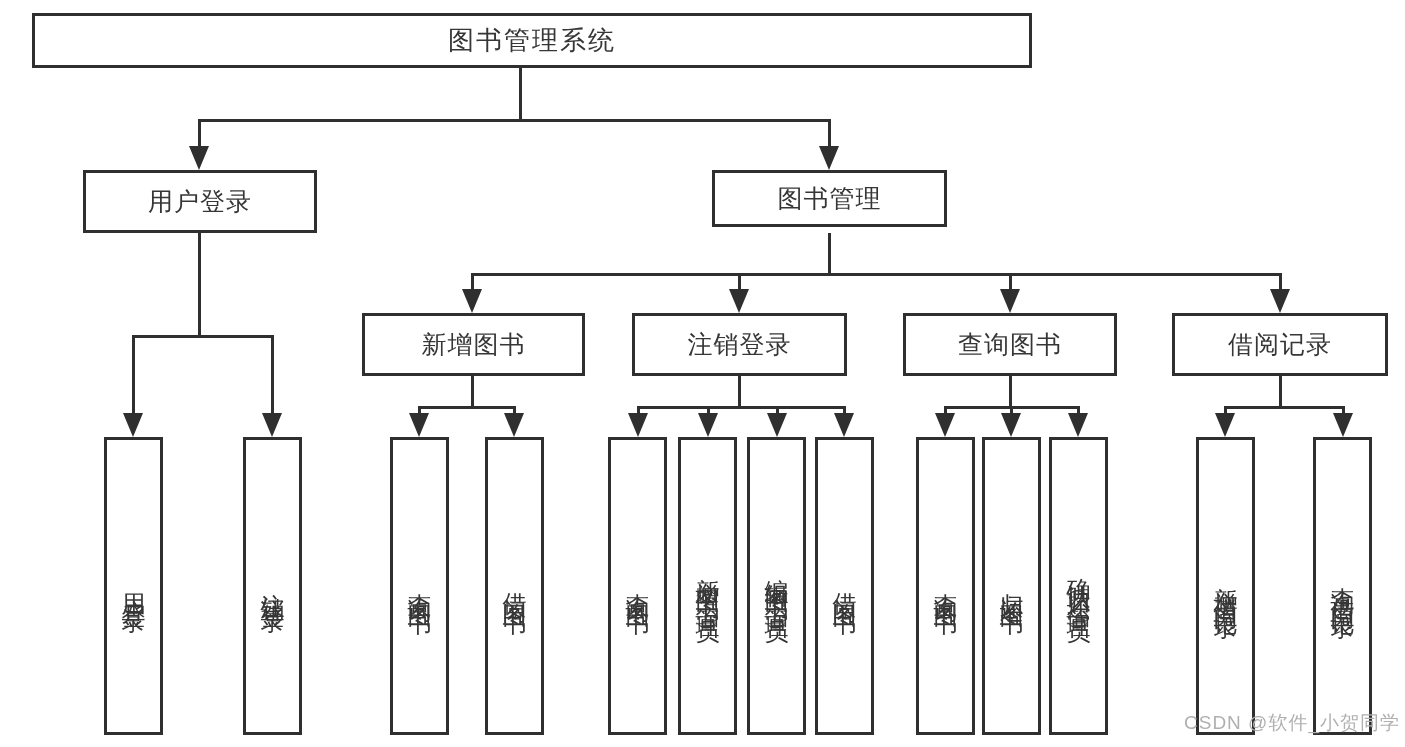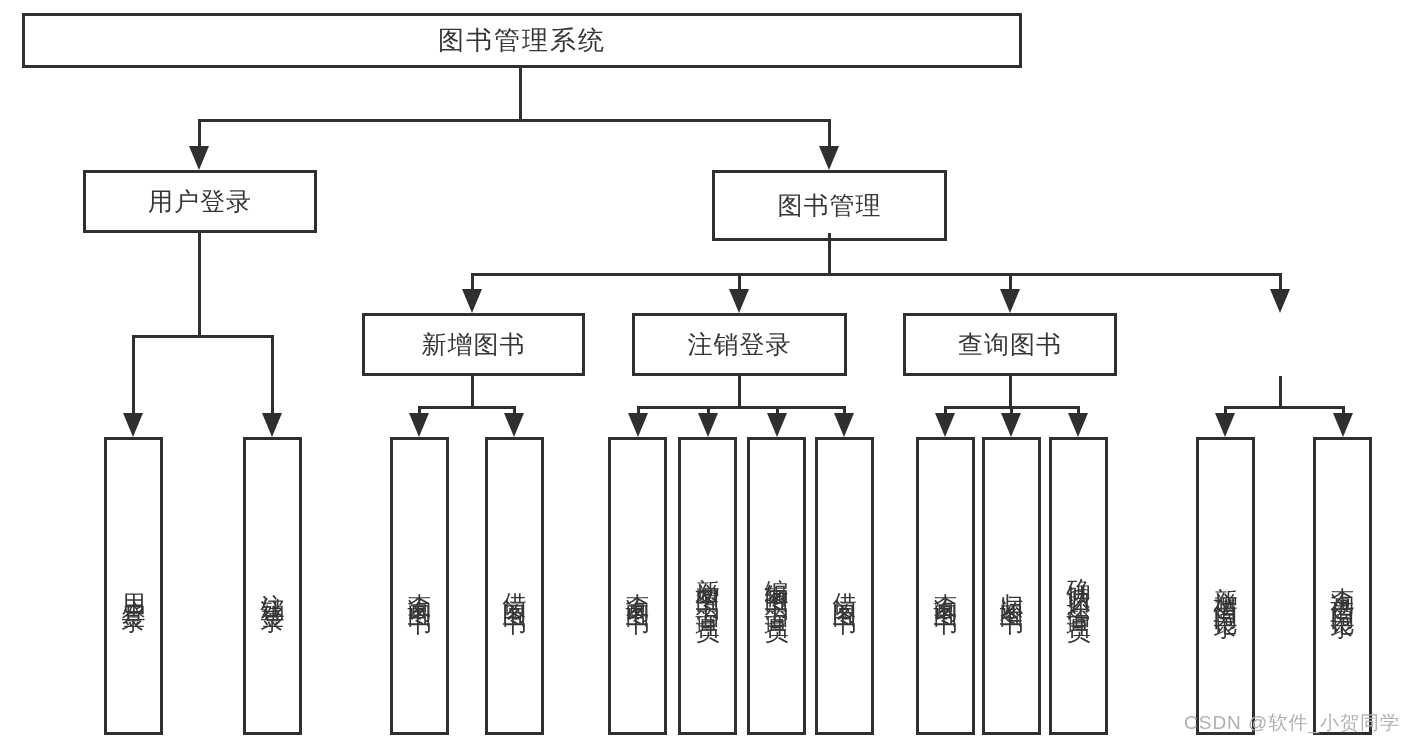--- a/index.html
+++ b/index.html
@@ -49,35 +49,35 @@
     letter-spacing:1px;
     z-index:10;
     white-space:nowrap;
   }
 </style>
 </head>
 <body>
 
 <div class="stage">
 
-  <div class="box root-box" style="left:22px;top:13px;width:1000px;height:55px;justify-content:center;">
+  <div class="box root-box" style="left:32px;top:13px;width:1000px;height:55px;justify-content:center;">
     <span>图书管理系统</span>
   </div>
 
   <div class="vl" style="left:519px;top:68px;height:51px;"></div>
   <div class="hl" style="left:198px;top:119px;width:633px;"></div>
   <div class="vl" style="left:198px;top:119px;height:28px;"></div>
   <div class="ah" style="left:189px;top:146px;"></div>
   <div class="vl" style="left:828px;top:119px;height:28px;"></div>
   <div class="ah" style="left:819px;top:146px;"></div>
 
   <div class="box hbox" style="left:83px;top:170px;width:234px;height:63px;">
     <span>用户登录</span>
   </div>
-  <div class="box hbox" style="left:712px;top:170px;width:235px;height:71px;">
+  <div class="box hbox" style="left:712px;top:170px;width:235px;height:57px;">
     <span>图书管理</span>
   </div>
 
   <div class="vl" style="left:198px;top:233px;height:102px;"></div>
   <div class="hl" style="left:132px;top:335px;width:142px;"></div>
   <div class="vl" style="left:132px;top:335px;height:79px;"></div>
   <div class="ah" style="left:123px;top:413px;"></div>
   <div class="vl" style="left:271px;top:335px;height:79px;"></div>
   <div class="ah" style="left:262px;top:413px;"></div>
 
@@ -93,20 +93,23 @@
   <div class="ah" style="left:1270px;top:289px;"></div>
 
   <div class="box hbox" style="left:362px;top:313px;width:223px;height:63px;">
     <span>新增图书</span>
   </div>
   <div class="box hbox" style="left:632px;top:313px;width:215px;height:63px;">
     <span>注销登录</span>
   </div>
   <div class="box hbox" style="left:903px;top:313px;width:214px;height:63px;">
     <span>查询图书</span>
+  </div>
+  <div class="box hbox" style="left:1172px;top:313px;width:216px;height:63px;">
+    <span>借阅记录</span>
   </div>
 
   <div class="vl" style="left:471px;top:376px;height:30px;"></div>
   <div class="hl" style="left:418px;top:406px;width:98px;"></div>
   <div class="vl" style="left:418px;top:406px;height:8px;"></div>
   <div class="ah" style="left:409px;top:413px;"></div>
   <div class="vl" style="left:513px;top:406px;height:8px;"></div>
   <div class="ah" style="left:504px;top:413px;"></div>
 
   <div class="vl" style="left:738px;top:376px;height:30px;"></div>

